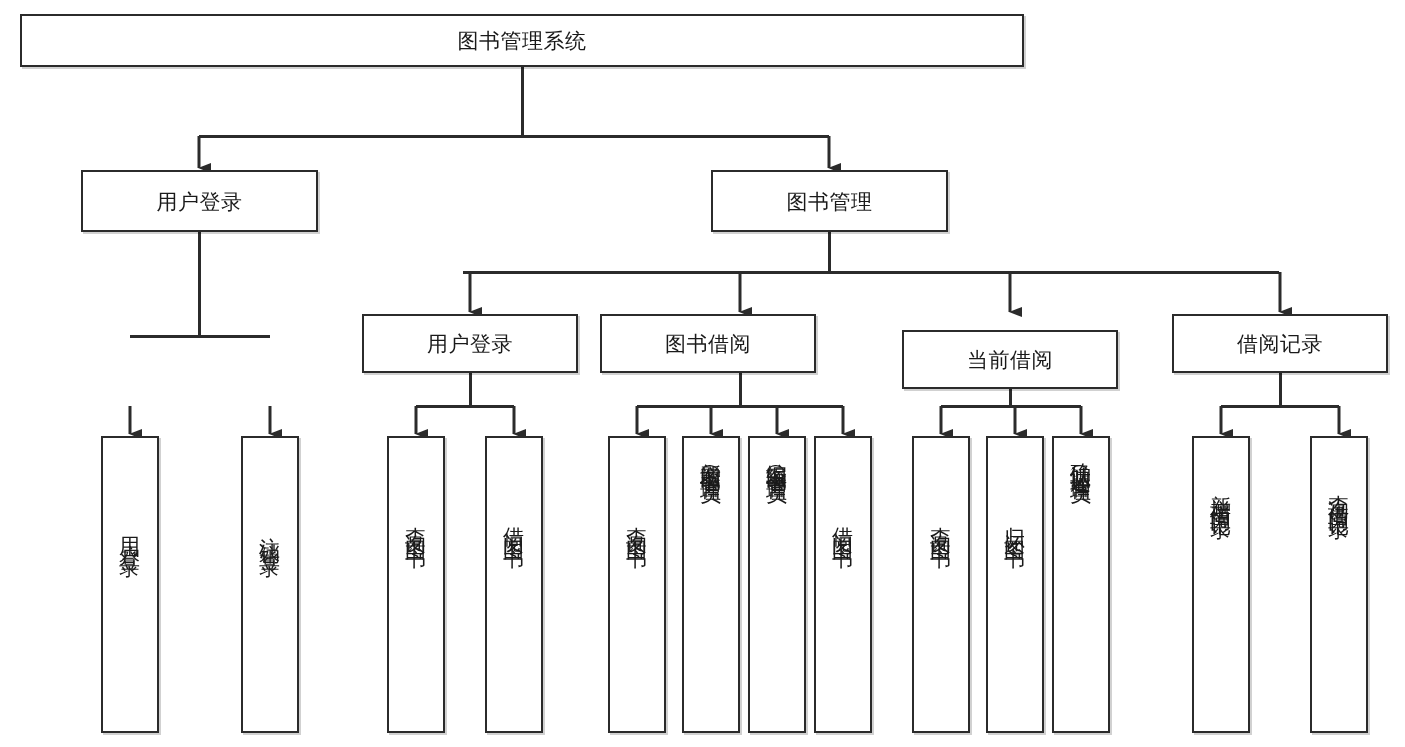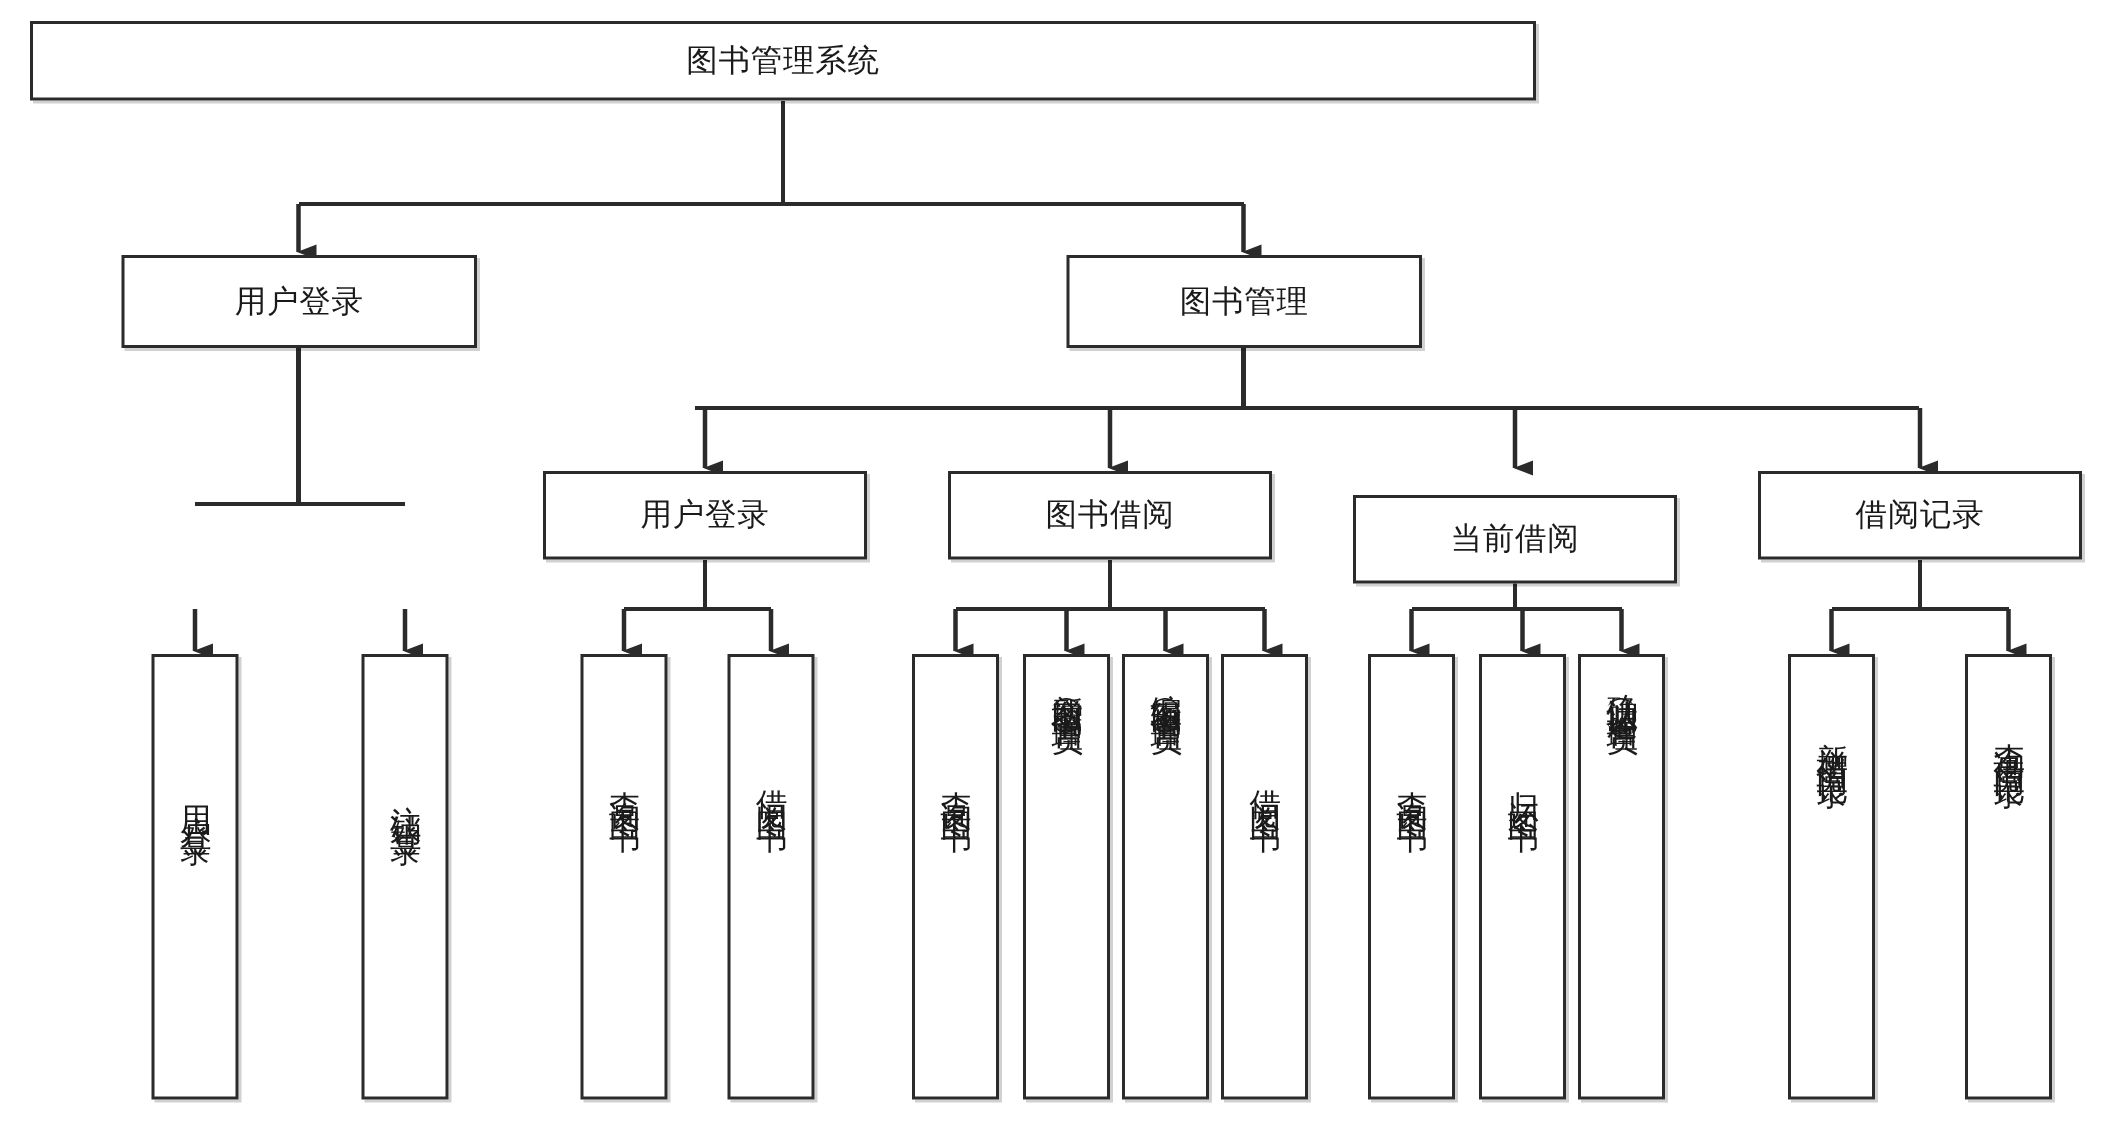--- a/index.html
+++ b/index.html
@@ -138,21 +138,21 @@
   <div class="node-box" style="left:81px; top:170px; width:237px; height:62px;">
     <span class="node-label-h">用户登录</span>
   </div>
   <div class="node-box" style="left:711px; top:170px; width:237px; height:62px;">
     <span class="node-label-h">图书管理</span>
   </div>
 
   <div class="node-box" style="left:362px; top:314px; width:216px; height:59px;">
     <span class="node-label-h">用户登录</span>
   </div>
-  <div class="node-box" style="left:632px; top:314px; width:216px; height:59px;">
+  <div class="node-box" style="left:600px; top:314px; width:216px; height:59px;">
     <span class="node-label-h">图书借阅</span>
   </div>
   <div class="node-box" style="left:902px; top:314px; width:216px; height:59px;margin-top:16px;">
     <span class="node-label-h">当前借阅</span>
   </div>
   <div class="node-box" style="left:1172px; top:314px; width:216px; height:59px;">
     <span class="node-label-h">借阅记录</span>
   </div>
 
   <div class="node-box vertical" style="left:101px; top:436px; width:58px; height:297px;">

